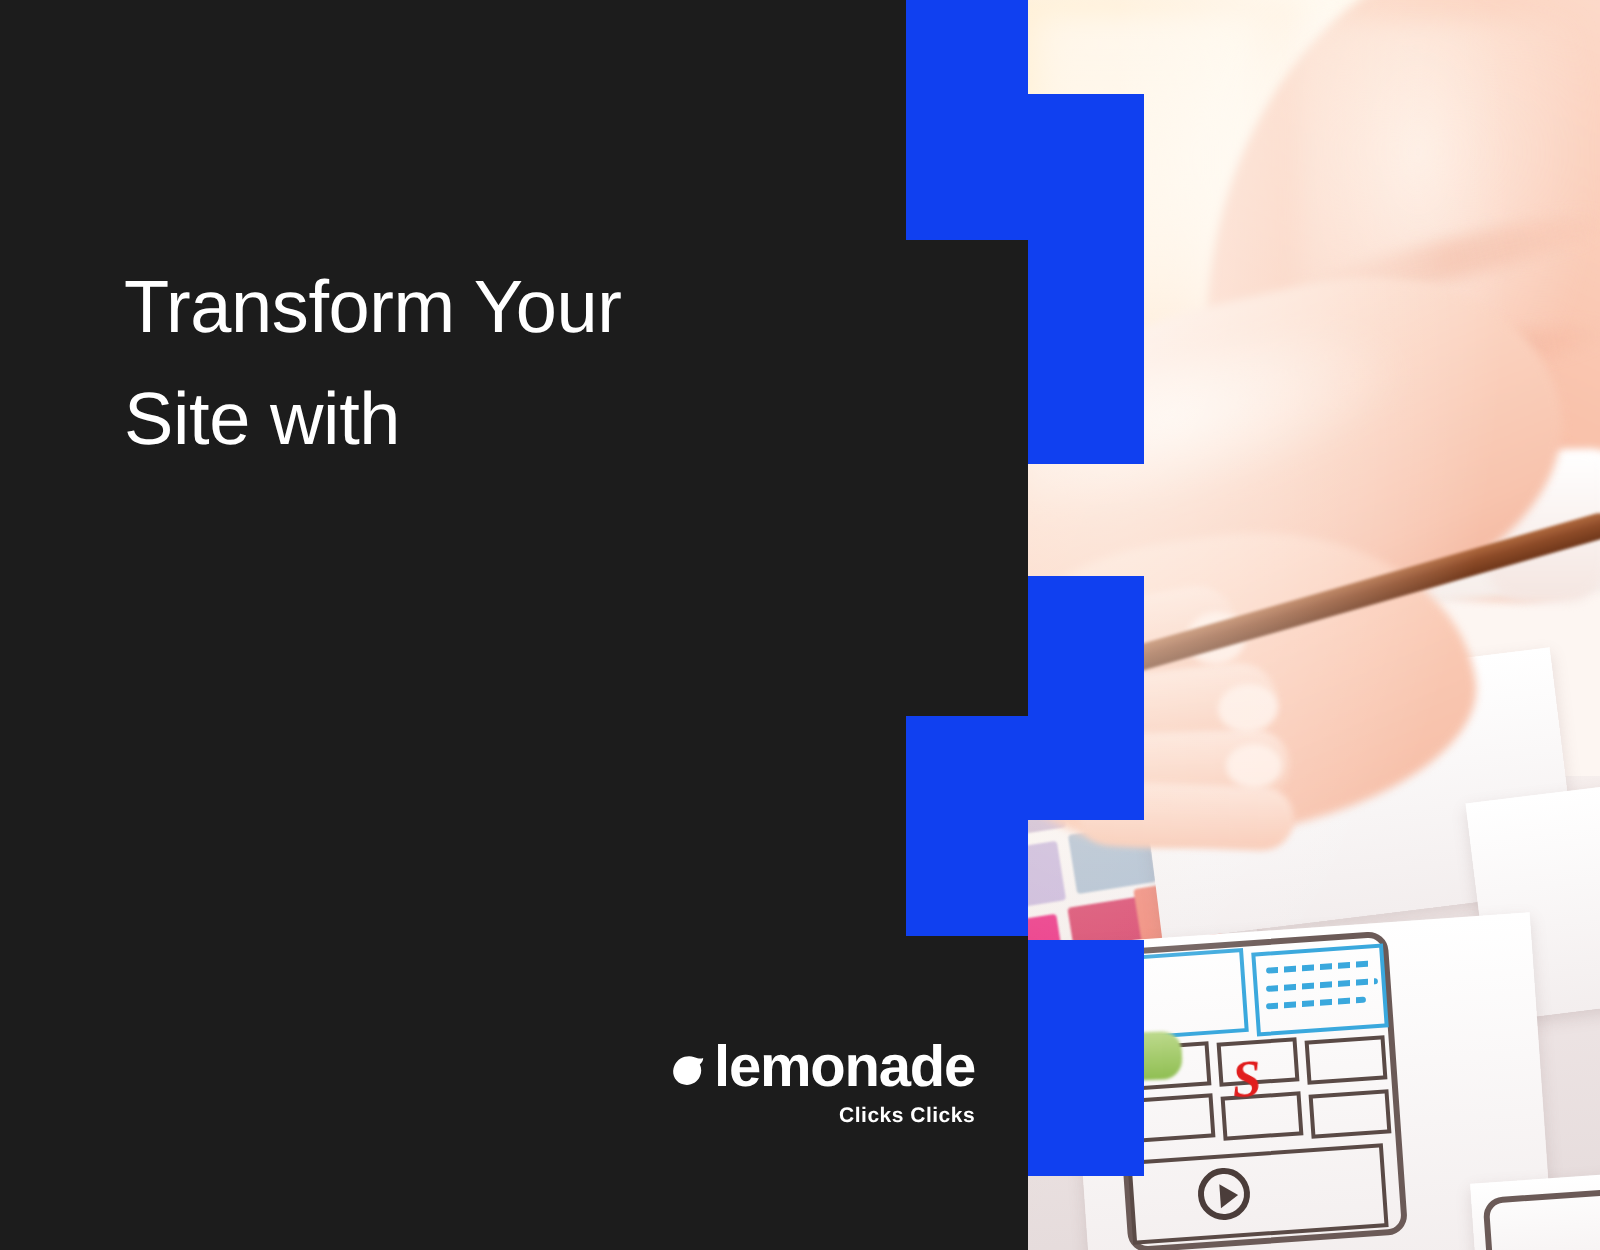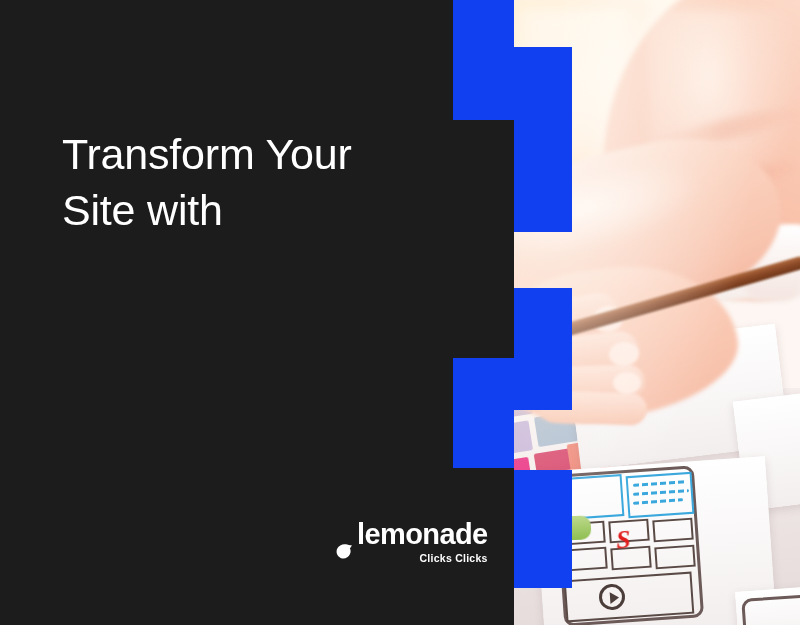--- a/index.html
+++ b/index.html
@@ -272,31 +272,31 @@
   .blk-b { left:514px; top:47px;  width:58px;  height:185px; }  
   .blk-c { left:514px; top:288px; width:58px;  height:122px; }  
   .blk-d { left:453px; top:358px; width:61px;  height:110px; }  
   .blk-e { left:514px; top:470px; width:58px;  height:118px; }  
 
   
   .headline {
     position:absolute; left:62px; top:126px;
     width:400px;
     color:#ffffff;
-    font-size:43px;
+    font-size:37px;
     line-height:56px;
     font-weight:400;
     letter-spacing:-0.2px;
   }
   .headline .hl { display:block; white-space:nowrap; }
 
   
   .logo {
     position:absolute; left:334px; top:520px;
-    display:flex; align-items:flex-end;
+    display:flex; align-items:flex-start;
   }
   .logo-mark { margin-top:4px; margin-right:3px; }
   .logo-text { display:flex; flex-direction:column; align-items:flex-end; }
   .logo-word {
     color:#ffffff; font-size:29px; font-weight:700;
     letter-spacing:-0.6px; line-height:29px;
   }
   .logo-tag {
     color:#ffffff; font-size:10.5px; font-weight:700;
     letter-spacing:.25px; margin-top:3px;

